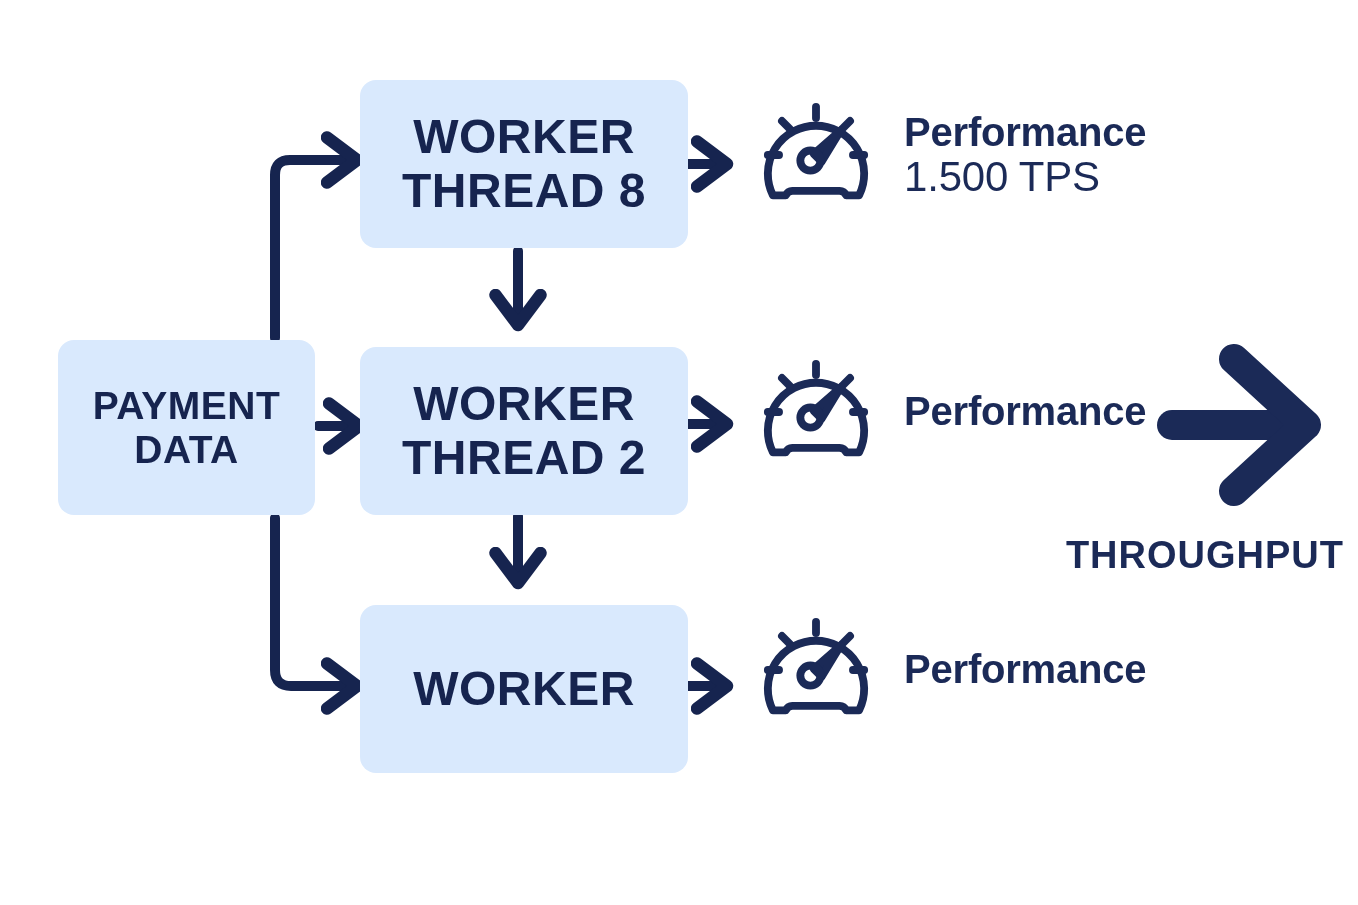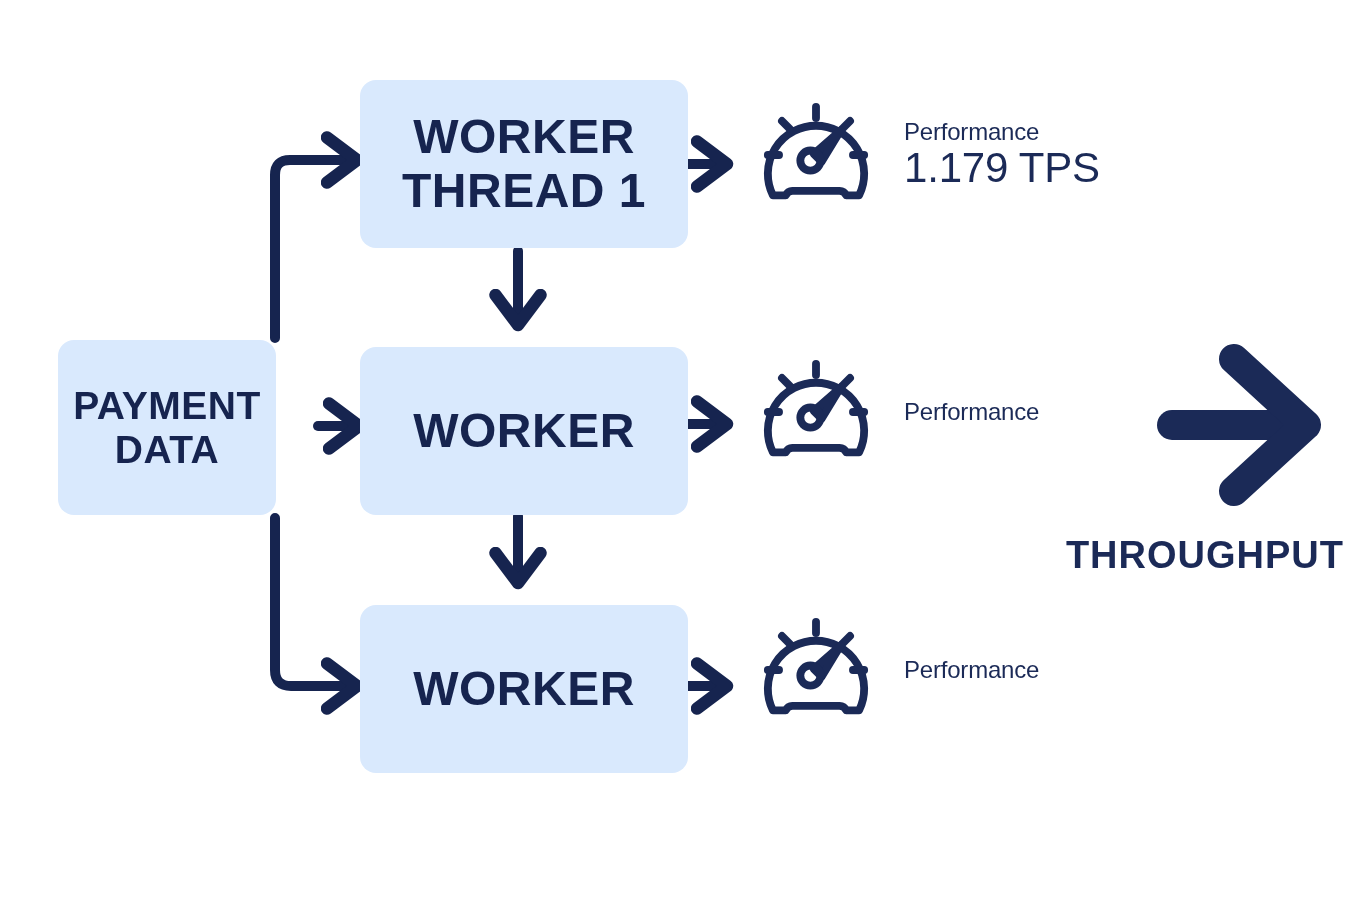--- a/index.html
+++ b/index.html
@@ -36,21 +36,21 @@
     font-weight: bold;
     letter-spacing: 0.5px;
     line-height: 1.12;
     text-align: center;
   }
   .node-line { display: block; white-space: nowrap; }
 
   #payment-data-box {
     left: 58px;
     top: 340px;
-    width: 218px;
+    width: 257px;
     height: 175px;
     font-size: 39px;
   }
   .worker-box {
     left: 360px;
     width: 328px;
     height: 168px;
     font-size: 48px;
   }
   #worker-thread-1-box { top: 80px; }
@@ -74,22 +74,22 @@
     height: 112px;
     flex: 0 0 112px;
   }
   .metric-text {
     margin-left: 32px;
     color: #1b2a57;
     line-height: 1.08;
   }
   .metric-label {
     display: block;
-    font-size: 24px;
-    font-weight: normal;
+    font-size: 40px;
+    font-weight: bold;
     letter-spacing: -0.2px;
     white-space: nowrap;
   }
   .metric-value {
     display: block;
     font-size: 42px;
     font-weight: normal;
     letter-spacing: -0.2px;
     white-space: nowrap;
   }
@@ -142,25 +142,26 @@
     </g>
   </svg>
 
   <div class="node-box" id="payment-data-box">
     <span class="node-line">PAYMENT</span>
     <span class="node-line">DATA</span>
   </div>
 
   <div class="node-box worker-box" id="worker-thread-1-box">
     <span class="node-line">WORKER</span>
-    <span class="node-line">THREAD 1</span>
+    <span class="node-line">THREAD 8</span>
   </div>
 
   <div class="node-box worker-box" id="worker-thread-2-box">
     <span class="node-line">WORKER</span>
+    <span class="node-line">THREAD 2</span>
   </div>
 
   <div class="node-box worker-box" id="worker-thread-3-box">
     <span class="node-line">WORKER</span>
   </div>
 
   <div class="metric-group" id="metric-1">
     <svg class="gauge-icon" viewBox="0 0 100 100" xmlns="http://www.w3.org/2000/svg">
       <g fill="none" stroke="#1b2a57" stroke-width="7" stroke-linecap="round" stroke-linejoin="round">
         <path d="M11.5,86 A43,43 0 1 1 88.5,86 L77,86 A7,7 0 0 0 71,82
@@ -169,21 +170,21 @@
         <path d="M19.6,19.6 L26.7,26.7"></path>
         <path d="M80.4,19.6 L73.3,26.7"></path>
         <path d="M7,50 L17,50"></path>
         <path d="M93,50 L83,50"></path>
       </g>
       <path d="M72,28 L48,49 L55,56 Z" fill="#1b2a57" stroke="#1b2a57" stroke-width="7" stroke-linejoin="round"></path>
       <circle cx="45" cy="55" r="9" fill="none" stroke="#1b2a57" stroke-width="7"></circle>
     </svg>
     <span class="metric-text">
       <span class="metric-label">Performance</span>
-      <span class="metric-value">1.179 TPS</span>
+      <span class="metric-value">1.500 TPS</span>
     </span>
   </div>
 
   <div class="metric-group" id="metric-2">
     <svg class="gauge-icon" viewBox="0 0 100 100" xmlns="http://www.w3.org/2000/svg">
       <g fill="none" stroke="#1b2a57" stroke-width="7" stroke-linecap="round" stroke-linejoin="round">
         <path d="M11.5,86 A43,43 0 1 1 88.5,86 L77,86 A7,7 0 0 0 71,82
                  L29,82 A7,7 0 0 0 23,86 Z"></path>
         <path d="M50,7 L50,17"></path>
         <path d="M19.6,19.6 L26.7,26.7"></path>

